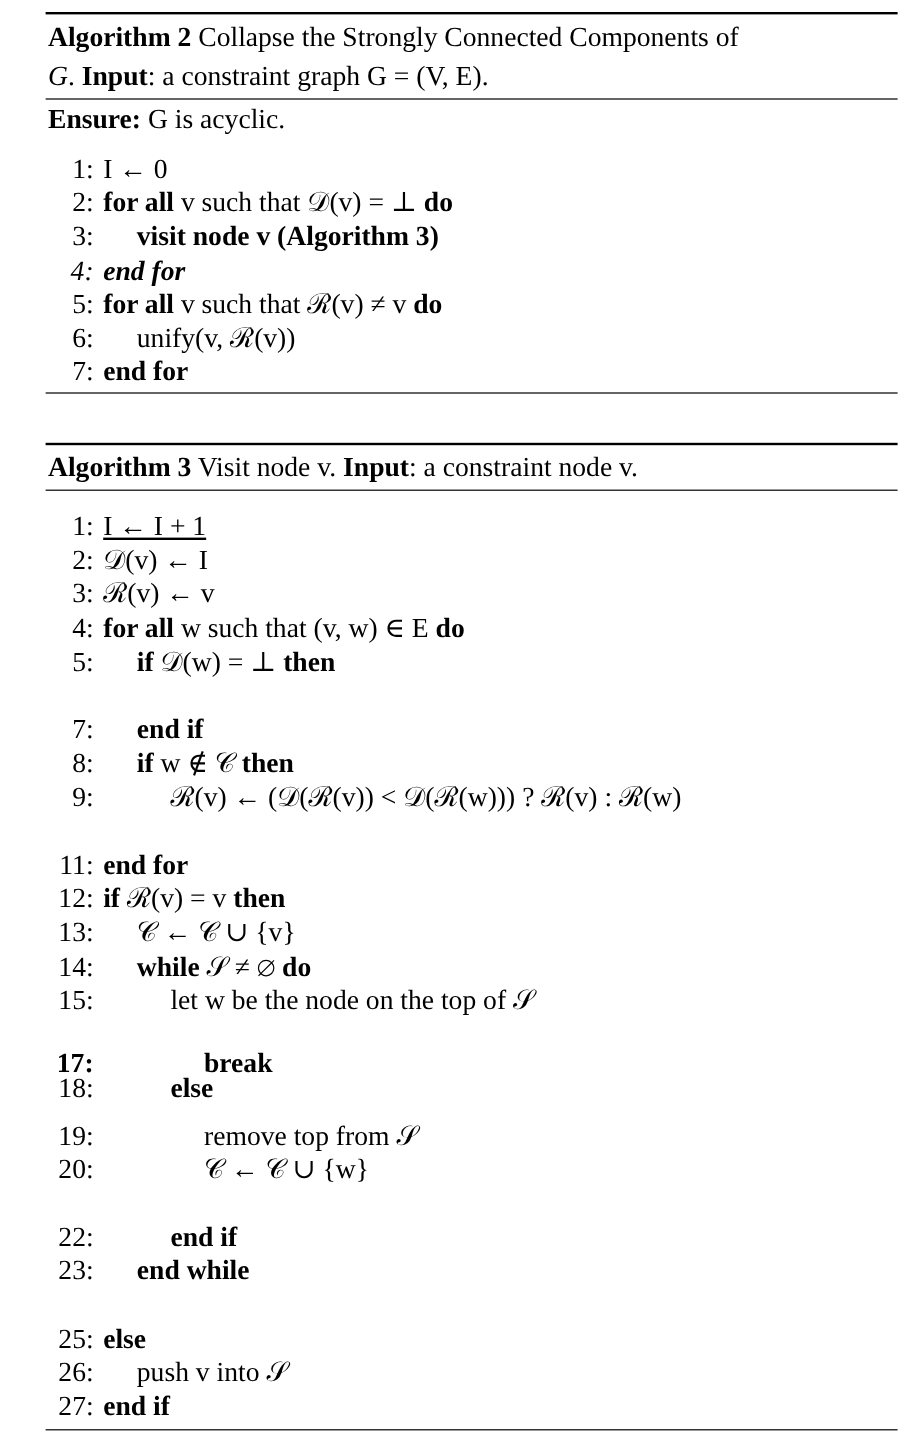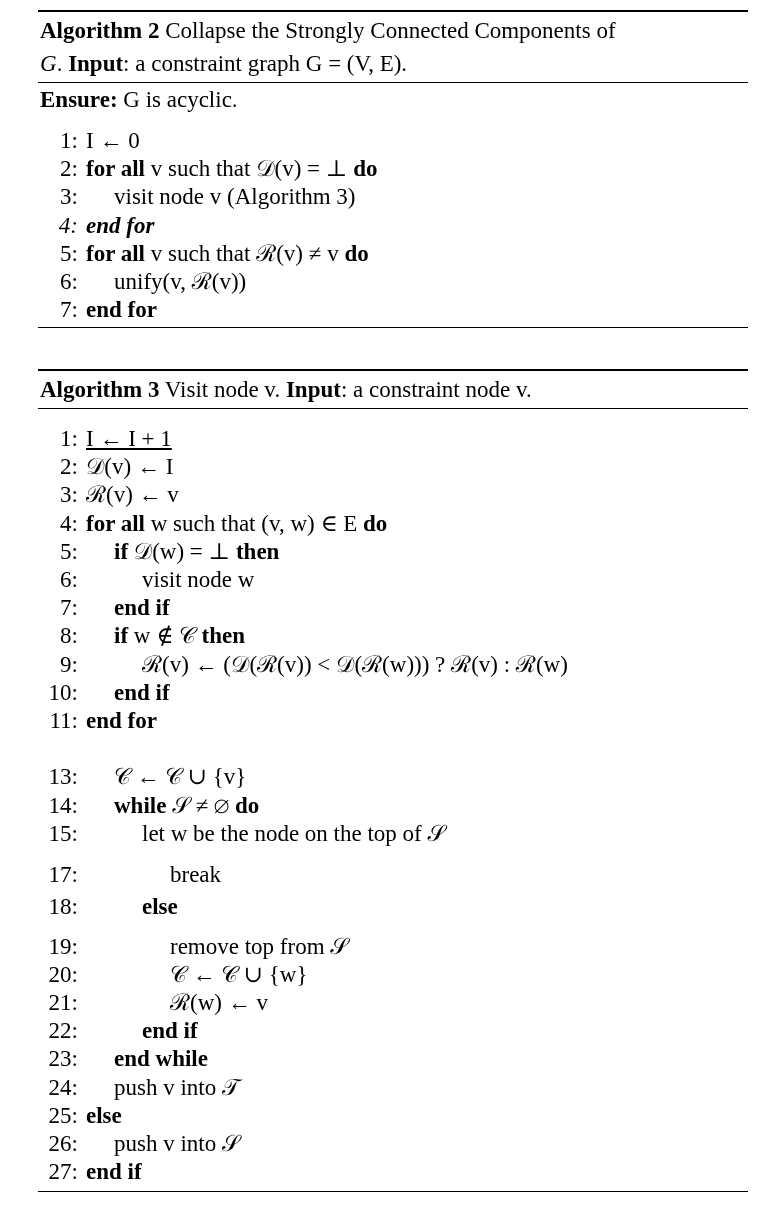--- a/index.html
+++ b/index.html
@@ -31,21 +31,21 @@
     <span class="b">Input</span><span>: a constraint graph G = (V, E).</span>
   </div>
   <div class="rule-thin"></div>
   <div style="line-height:30px; padding: 2px 2px;">
     <span class="b">Ensure:</span>
     <span>G is acyclic.</span>
   </div>
   <div id="alg2-lines" style="position:relative; height:200px; margin-top:10px;">
       <div class="line" style="top: 0px;"><span class="num">1:</span><span class="body-text" style="padding-left: 0px;">I ← 0</span></div>
       <div class="line" style="top: 28.2px;"><span class="num">2:</span><span class="body-text" style="padding-left: 0px;"><b>for all</b> v such that 𝒟(v) = ⊥ <b>do</b></span></div>
-      <div class="line" style="top: 56.4px;"><span class="num">3:</span><span class="body-text" style="padding-left: 28px;">visit node v (Algorithm 3)</span></div>
+      <div class="line" style="top: 56.4px;"><span class="num">3:</span><span class="body-text" style="padding-left: 28px; font-weight: bold;">visit node v (Algorithm 3)</span></div>
       <div class="line" style="top: 84.6px; font-style: italic;"><span class="num">4:</span><span class="body-text" style="padding-left: 0px;"><b>end for</b></span></div>
       <div class="line" style="top: 112.8px;"><span class="num">5:</span><span class="body-text" style="padding-left: 0px;"><b>for all</b> v such that ℛ(v) ≠ v <b>do</b></span></div>
       <div class="line" style="top: 141px;"><span class="num">6:</span><span class="body-text" style="padding-left: 28px;">unify(v, ℛ(v))</span></div>
       <div class="line" style="top: 169.2px;"><span class="num">7:</span><span class="body-text" style="padding-left: 0px;"><b>end for</b></span></div>
     </div>
   <div class="rule-thin"></div>
 </div>
 
 <div class="algo" style="top:369px;">
   <div class="rule-thick"></div>
@@ -54,35 +54,32 @@
     <span>Visit node v.</span>
     <span class="b">Input</span><span>: a constraint node v.</span>
   </div>
   <div class="rule-thin"></div>
   <div id="alg3-lines" style="position:relative; height:766px; margin-top:16px;">
       <div class="line" style="top: 0px;"><span class="num">1:</span><span class="body-text" style="padding-left: 0px; text-decoration: underline;">I ← I + 1</span></div>
       <div class="line" style="top: 28.2px;"><span class="num">2:</span><span class="body-text" style="padding-left: 0px;">𝒟(v) ← I</span></div>
       <div class="line" style="top: 56.4px;"><span class="num">3:</span><span class="body-text" style="padding-left: 0px;">ℛ(v) ← v</span></div>
       <div class="line" style="top: 84.6px;"><span class="num">4:</span><span class="body-text" style="padding-left: 0px;"><b>for all</b> w such that (v, w) ∈ E <b>do</b></span></div>
       <div class="line" style="top: 112.8px;"><span class="num">5:</span><span class="body-text" style="padding-left: 28px;"><b>if</b> 𝒟(w) = ⊥ <b>then</b></span></div>
-      <div class="line" style="top: 141px;"><span class="num">6:</span><span class="body-text" style="padding-left: 56px;">visit node w</span></div>
       <div class="line" style="top: 169.2px;"><span class="num">7:</span><span class="body-text" style="padding-left: 28px;"><b>end if</b></span></div>
       <div class="line" style="top: 197.4px;"><span class="num">8:</span><span class="body-text" style="padding-left: 28px;"><b>if</b> w ∉ 𝒞 <b>then</b></span></div>
       <div class="line" style="top: 225.6px;"><span class="num">9:</span><span class="body-text" style="padding-left: 56px;">ℛ(v) ← (𝒟(ℛ(v)) &lt; 𝒟(ℛ(w))) ? ℛ(v) : ℛ(w)</span></div>
-      <div class="line" style="top: 253.8px;"><span class="num">10:</span><span class="body-text" style="padding-left: 28px;"><b>end if</b></span></div>
       <div class="line" style="top: 282px;"><span class="num">11:</span><span class="body-text" style="padding-left: 0px;"><b>end for</b></span></div>
+      <div class="line" style="top: 310.2px;"><span class="num">12:</span><span class="body-text" style="padding-left: 0px;"><b>if</b> ℛ(v) = v <b>then</b></span></div>
       <div class="line" style="top: 338.4px;"><span class="num">13:</span><span class="body-text" style="padding-left: 28px;">𝒞 ← 𝒞 ∪ {v}</span></div>
       <div class="line" style="top: 366.6px;"><span class="num">14:</span><span class="body-text" style="padding-left: 28px;"><b>while</b> 𝒮 ≠ ∅ <b>do</b></span></div>
       <div class="line" style="top: 394.8px;"><span class="num">15:</span><span class="body-text" style="padding-left: 56px;">let w be the node on the top of 𝒮</span></div>
-      <div class="line" style="top: 436px;"><span class="num">17:</span><span class="body-text" style="padding-left: 84px;">break</span></div>
+      <div class="line" style="top: 447px; font-weight: bold;"><span class="num">17:</span><span class="body-text" style="padding-left: 84px;">break</span></div>
       <div class="line" style="top: 468px;"><span class="num">18:</span><span class="body-text" style="padding-left: 56px;"><b>else</b></span></div>
       <div class="line" style="top: 507.6px;"><span class="num">19:</span><span class="body-text" style="padding-left: 84px;">remove top from 𝒮</span></div>
       <div class="line" style="top: 535.8px;"><span class="num">20:</span><span class="body-text" style="padding-left: 84px;">𝒞 ← 𝒞 ∪ {w}</span></div>
-      <div class="line" style="top: 564px;"><span class="num">21:</span><span class="body-text" style="padding-left: 84px;">ℛ(w) ← v</span></div>
       <div class="line" style="top: 592.2px;"><span class="num">22:</span><span class="body-text" style="padding-left: 56px;"><b>end if</b></span></div>
       <div class="line" style="top: 620.4px;"><span class="num">23:</span><span class="body-text" style="padding-left: 28px;"><b>end while</b></span></div>
-      <div class="line" style="top: 648.6px;"><span class="num">24:</span><span class="body-text" style="padding-left: 28px;">push v into 𝒯</span></div>
       <div class="line" style="top: 676.8px;"><span class="num">25:</span><span class="body-text" style="padding-left: 0px;"><b>else</b></span></div>
       <div class="line" style="top: 705px;"><span class="num">26:</span><span class="body-text" style="padding-left: 28px;">push v into 𝒮</span></div>
       <div class="line" style="top: 733.2px;"><span class="num">27:</span><span class="body-text" style="padding-left: 0px;"><b>end if</b></span></div>
     </div>
   <div class="rule-thin"></div>
 </div>
 
 </body></html>

